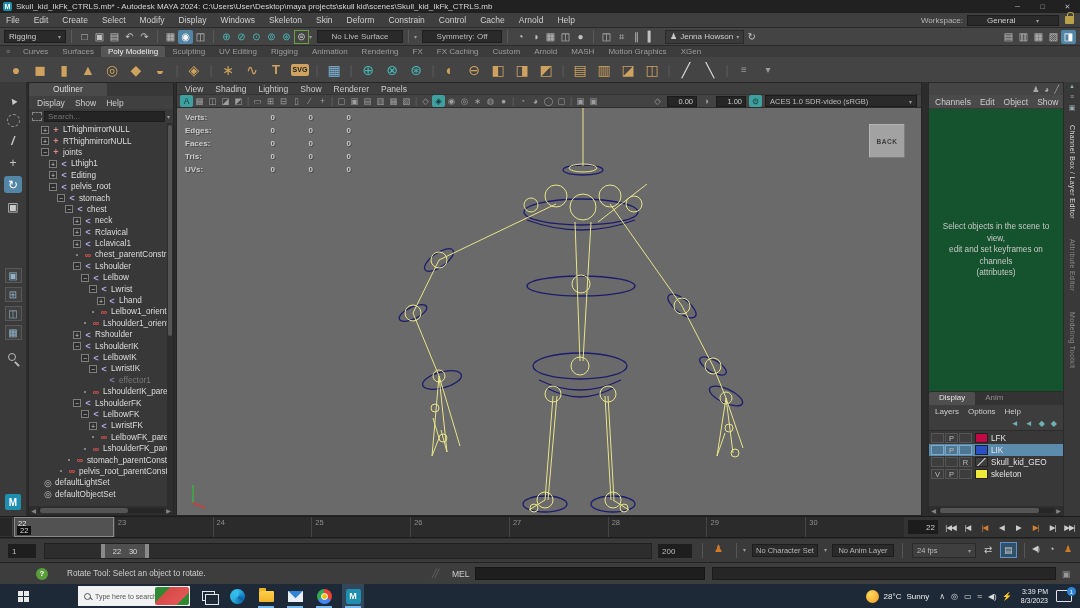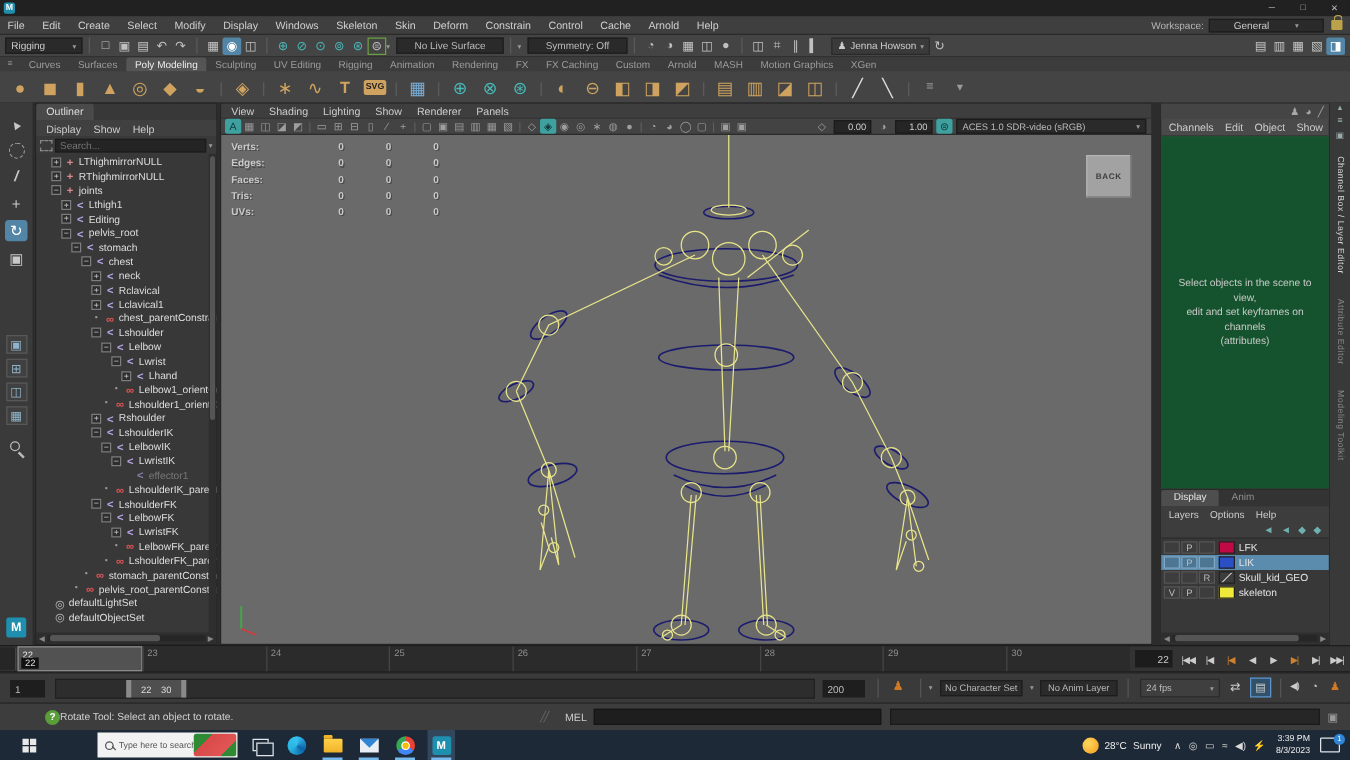--- a/index.html
+++ b/index.html
@@ -58,21 +58,21 @@
   .tool.paint{font-style:italic;font-weight:bold}
   #layouts{margin-top:48px;display:flex;flex-direction:column;gap:4px;align-items:center}
   .layout{width:17px;height:15px;border:1px solid #585858;background:#404040;color:#8fb3c9;font-size:10px;display:flex;align-items:center;justify-content:center}
   #zoomtool{margin-top:8px;position:relative;width:12px;height:14px}
   #zoomtool i{position:absolute;top:0;left:1px;width:8px;height:8px;border:1.5px solid #bbb;border-radius:50%}
   #zoomtool b{position:absolute;bottom:0;right:1px;width:2px;height:6px;background:#bbb;transform:rotate(-45deg)}
   #toolbox .mlogo.big{width:16px;height:16px;font-size:10px;margin-top:auto;margin-bottom:6px}
   
   #outliner{position:absolute;left:28px;top:0;width:146px;height:100%;background:#383838;border:1px solid #252525;display:flex;flex-direction:column}
   #outliner-tab{height:13px;display:flex}
-  #outliner-tab span{background:#4a4a4a;color:#ddd;font-size:8.5px;padding:1px 8px;border-radius:2px 2px 0 0}
+  #outliner-tab span{background:#4a4a4a;color:#ddd;font-size:8.5px;padding:1px 24px;border-radius:2px 2px 0 0}
   #outliner-menus{height:13px;display:flex;gap:10px;align-items:center;padding-left:8px;background:#404040;font-size:8.5px;color:#ccc}
   #outliner-search{height:14px;display:flex;align-items:center;gap:2px;padding:0 3px;background:#3a3a3a}
   #outliner-search .ficon{width:10px;height:9px;border:1px dashed #888;font-size:6px;color:#999;display:flex;align-items:center;justify-content:center}
   #outliner-search input{flex:1;height:11px;background:#242424;border:1px solid #1c1c1c;color:#aaa;font-size:8px;padding:0 3px;font-family:"Liberation Sans",sans-serif}
   #otree{flex:1;overflow:hidden;position:relative;padding-top:1px}
   .orow{display:flex;align-items:center;height:11.4px;padding-left:calc(4px + var(--d,0)*8px);white-space:nowrap}
   .exp{width:8px;height:8px;margin-right:2px;flex:none;font-size:7px;line-height:7px;text-align:center;color:#ccc}
   .exp.plus,.exp.minus{border:1px solid #7d7d7d;background:#2e2e2e}
   .exp.plus::before{content:"+"}
   .exp.minus::before{content:"−"}
@@ -166,21 +166,21 @@
   .rarr{position:absolute;top:7px;font-size:6px;color:#999}
   #rs-fps{position:absolute;left:912px;top:4px;width:64px;height:15px;background:#3f3f3f;border:1px solid #2a2a2a;display:flex;align-items:center;justify-content:space-between;padding:0 4px;font-size:7.5px;color:#bbb}
   #rs-loop{position:absolute;left:984px;top:5px;font-size:10px;color:#ccc}
   #rs-autokey{position:absolute;left:1000px;top:3px;width:17px;height:16px;border:1px solid #5d93c9;background:#31506a;display:flex;align-items:center;justify-content:center;font-size:9px;color:#c9c9c9}
   #rs-snd{position:absolute;left:1032px;top:5px;font-size:8px;color:#ccc;letter-spacing:-1px}
   #rs-clock{position:absolute;left:1049px;top:5px;font-size:9px;color:#ccc}
   #rs-chkey{position:absolute;left:1064px;top:5px;font-size:9px;color:#d07a28}
   
   #helpline{position:absolute;top:563px;left:0;right:0;height:21px;background:#3d3d3d;display:flex;align-items:center}
   #help-q{width:12px;height:12px;border-radius:50%;background:#5a9e3a;color:#fff;font-weight:bold;font-size:8px;display:flex;align-items:center;justify-content:center;margin-left:36px}
-  #help-msg{font-size:8.2px;color:#cfcfcf;margin-left:0}
+  #help-msg{font-size:8.2px;color:#cfcfcf;margin-left:19px}
   #help-grip{position:absolute;left:432px;color:#6a6a6a;font-size:8px;letter-spacing:-2px}
   #mel-label{position:absolute;left:452px;font-size:8.5px;color:#ccc}
   #mel-input{position:absolute;left:475px;top:4px;width:230px;height:13px;background:#1e1e1e;border:1px solid #161616;color:#ccc;font-size:8px;font-family:"Liberation Mono",monospace}
   #mel-result{position:absolute;left:712px;top:4px;width:344px;height:13px;background:#262626;border:1px solid #1a1a1a}
   #script-icon{position:absolute;left:1062px;font-size:9px;color:#999}
   
   #taskbar{position:absolute;top:584px;left:0;right:0;height:24px;background:#1d2936;display:flex;align-items:center}
   #startbtn{width:46px;height:24px;display:flex;align-items:center;justify-content:center}
   .winlogo{display:grid;grid-template-columns:5px 5px;grid-template-rows:5px 5px;gap:1px}
   .winlogo i{background:#e8e8e8}
@@ -209,20 +209,21 @@
   #tray span{font-size:8px;color:#dadada}
   #clockblk{text-align:right;font-size:7px;color:#eee;line-height:1.3;margin-right:8px}
   #notif{width:16px;height:12px;border:1.2px solid #dfe5ea;border-radius:1px;position:relative;margin-right:8px}
   #notif b{position:absolute;top:-4px;right:-5px;background:#2f84d6;color:#fff;font-size:6px;width:9px;height:9px;border-radius:50%;display:flex;align-items:center;justify-content:center;font-weight:normal}
 </style>
 </head>
 <body>
 
 <div id="titlebar">
   <span class="mlogo sm">M</span>
+  <span id="title-text">Skull_kid_IkFk_CTRLS.mb* - Autodesk MAYA 2024: C:\Users\User\Desktop\maya projects\skull kid\scenes\Skull_kid_IkFk_CTRLS.mb</span>
   <div id="winbtns">
 
   <span class="winbtn">─</span>
       <span class="winbtn">□</span>
       <span class="winbtn">✕</span>
     </div>
 </div>
 
 <div id="menubar">
   <div class="menus">

